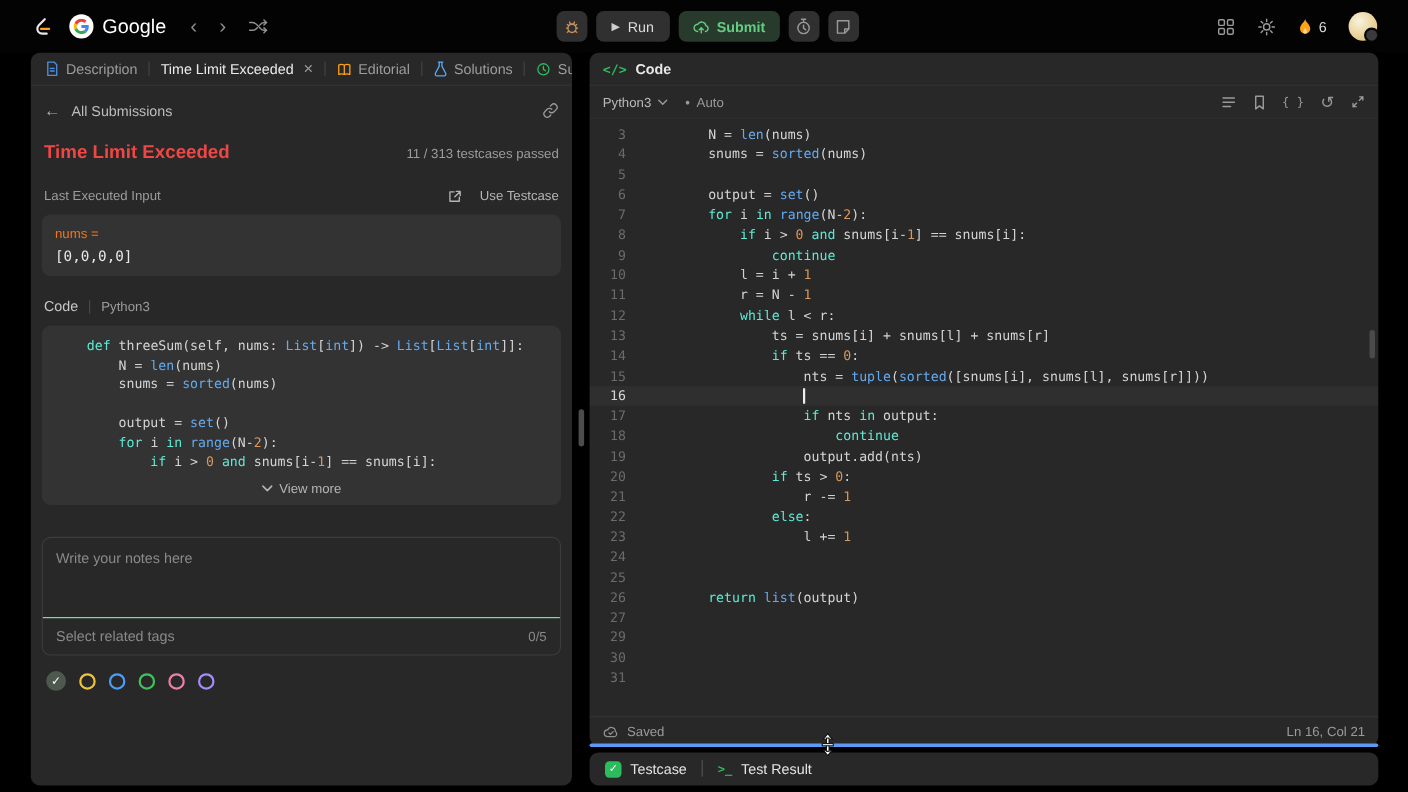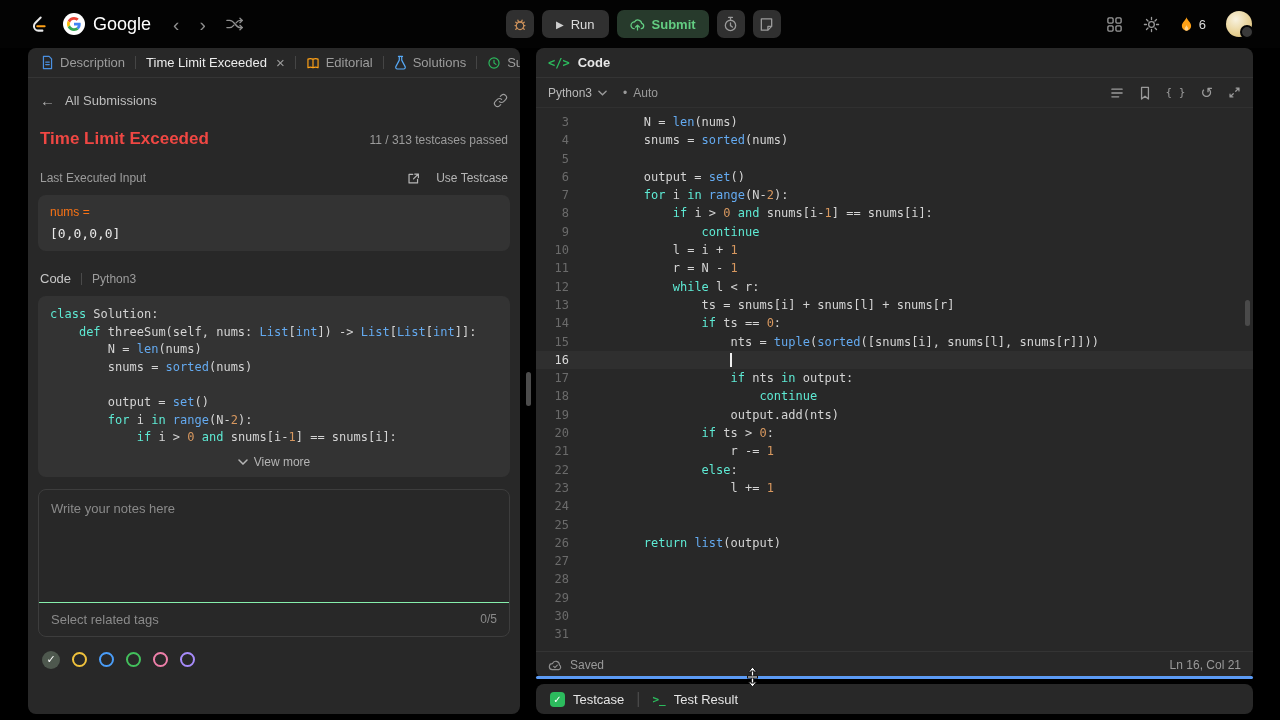--- a/index.html
+++ b/index.html
@@ -47,21 +47,21 @@
   .use-tc{margin-left:auto;display:flex;gap:16px;align-items:center;color:#b5b5b5;cursor:pointer}
   .input-card{margin-top:10px;background:#333;border-radius:8px;padding:10px 12px}
   .input-name{color:#f97316;font-size:12px}
   .input-val{margin-top:7px;font-family:"DejaVu Sans Mono",monospace;font-size:13px;color:#e8e8e8}
   .code-row{display:flex;gap:10px;margin-top:20px;align-items:center;font-size:13px;color:#c7c7c7;padding:0 2px}
   .code-row .lang{color:#9c9c9c;font-size:12px}
   .vdiv{width:1px;height:12px;background:#4a4a4a}
   .mini-card{margin-top:10px;background:#333;border-radius:8px;padding:10px 12px 8px;overflow:hidden}
   .mc-line{font-family:"DejaVu Sans Mono",monospace;font-size:12px;line-height:17.6px;white-space:pre;color:#d4d4d4}
   .view-more{display:flex;justify-content:center;align-items:center;gap:6px;color:#b5b5b5;font-size:12px;margin-top:8px;cursor:pointer}
-  .notes-card{margin-top:12px;border:1px solid #3d3d3d;border-radius:8px;height:148px;display:flex;flex-direction:column}
+  .notes-card{margin-top:29px;border:1px solid #3d3d3d;border-radius:8px;height:108px;display:flex;flex-direction:column}
   .notes-input{flex:1;padding:11px 12px;color:#8a8a8a;font-size:13px;cursor:text}
   .notes-footer{display:flex;align-items:center;padding:9px 12px;color:#8a8a8a;font-size:13px;border-top:1px solid #86efac}
   .notes-footer .cnt{margin-left:auto;font-size:12px}
   .tagrow{display:flex;gap:12px;margin-top:14px;align-items:center;padding:0 4px}
   .tag-check{width:18px;height:18px;border-radius:50%;background:#4e584e;color:#fff;font-size:11px;display:flex;align-items:center;justify-content:center;cursor:pointer}
   .tag-ring{width:15px;height:15px;border-radius:50%;border:2px solid;cursor:pointer}
   
   .rp-header{height:30px;display:flex;align-items:center;gap:8px;padding:0 12px;border-bottom:1px solid #343434;flex:none}
   .code-tag{color:#2cbb5d;font-family:"DejaVu Sans Mono",monospace;font-weight:700;font-size:12px}
   .rp-title{font-size:13px;color:#e8e8e8;font-weight:600}
@@ -270,21 +270,20 @@
     </div>
 
     <div class="code-row">
       <span>Code</span>
       <span class="vdiv"></span>
       <span class="lang">Python3</span>
     </div>
 
     <div class="mini-card">
       <div id="mini-code">
-          <div class="mc-line"><i class="kw">class</i> Solution:</div>
           <div class="mc-line">    <i class="kw">def</i> threeSum(self, nums: <i class="fn">List</i>[<i class="fn">int</i>]) -&gt; <i class="fn">List</i>[<i class="fn">List</i>[<i class="fn">int</i>]]:</div>
           <div class="mc-line">        N = <i class="fn">len</i>(nums)</div>
           <div class="mc-line">        snums = <i class="fn">sorted</i>(nums)</div>
           <div class="mc-line">&nbsp;</div>
           <div class="mc-line">        output = <i class="fn">set</i>()</div>
           <div class="mc-line">        <i class="kw">for</i> i <i class="kw">in</i> <i class="fn">range</i>(N-<i class="num">2</i>):</div>
           <div class="mc-line">            <i class="kw">if</i> i &gt; <i class="num">0</i> <i class="kw">and</i> snums[i-<i class="num">1</i>] == snums[i]:</div>
         </div>
       <div class="view-more">
         <svg width="10" height="6" viewBox="0 0 10 6" fill="none" stroke="#b5b5b5" stroke-width="1.5" stroke-linecap="round">
@@ -446,24 +445,20 @@
         <div class="ed-row">
           <span class="ed-num">25</span>
           <span class="ed-code">&nbsp;</span>
         </div>
         <div class="ed-row">
           <span class="ed-num">26</span>
           <span class="ed-code">        <i class="kw">return</i> <i class="fn">list</i>(output)</span>
         </div>
         <div class="ed-row">
           <span class="ed-num">27</span>
-          <span class="ed-code">&nbsp;</span>
-        </div>
-        <div class="ed-row">
-          <span class="ed-num">28</span>
           <span class="ed-code">&nbsp;</span>
         </div>
         <div class="ed-row">
           <span class="ed-num">29</span>
           <span class="ed-code">&nbsp;</span>
         </div>
         <div class="ed-row">
           <span class="ed-num">30</span>
           <span class="ed-code">&nbsp;</span>
         </div>

